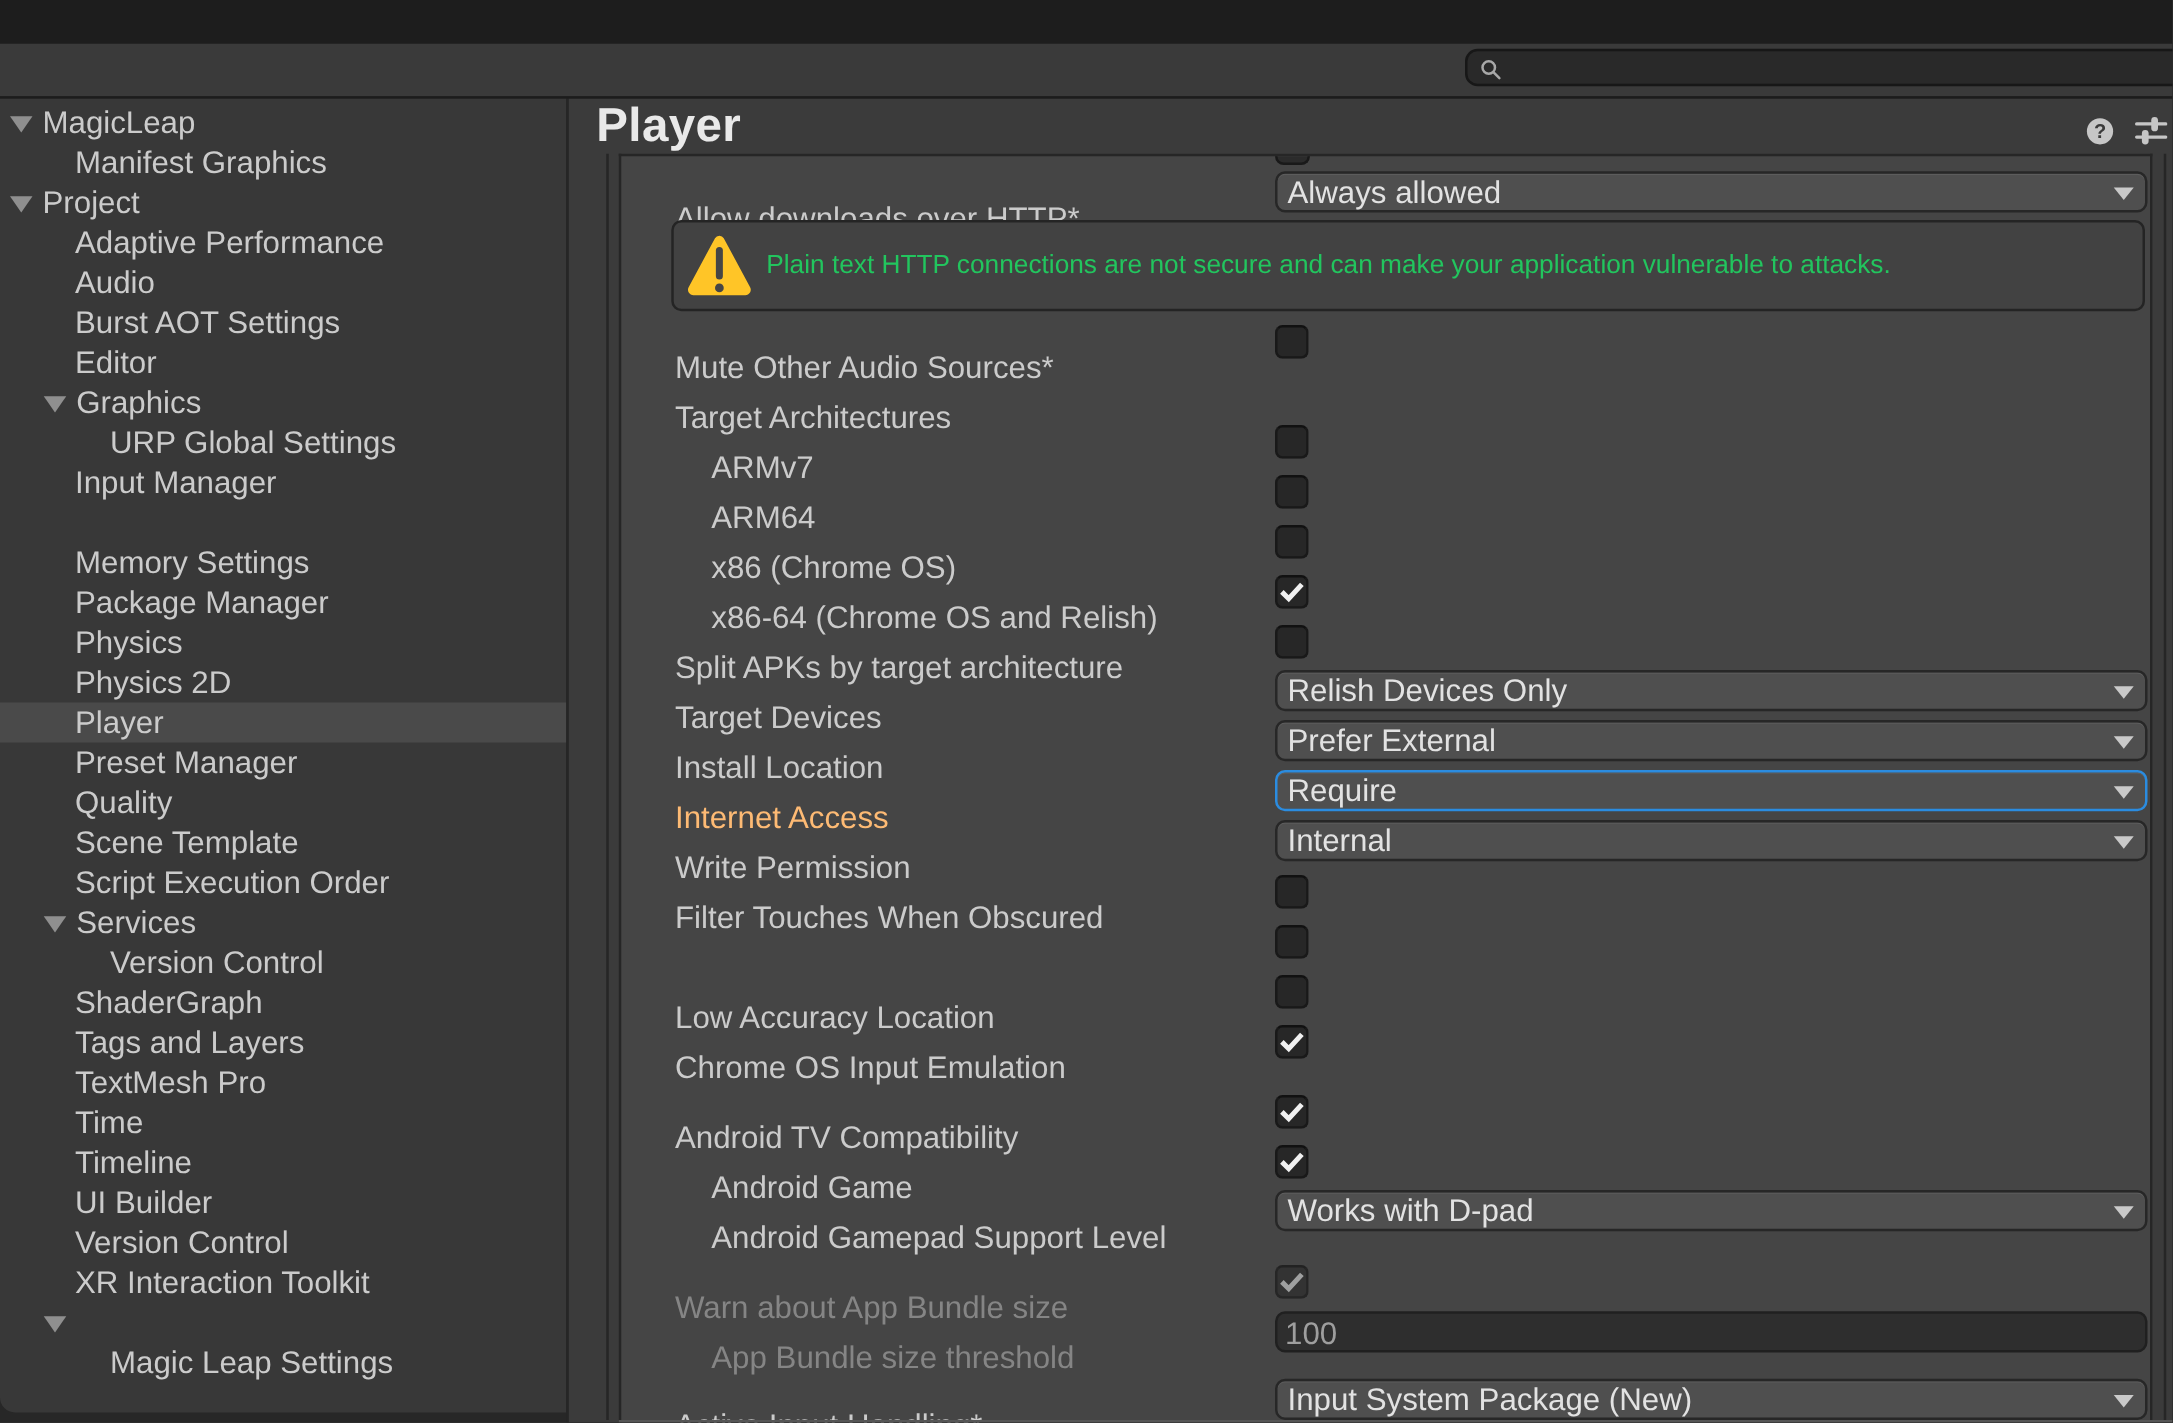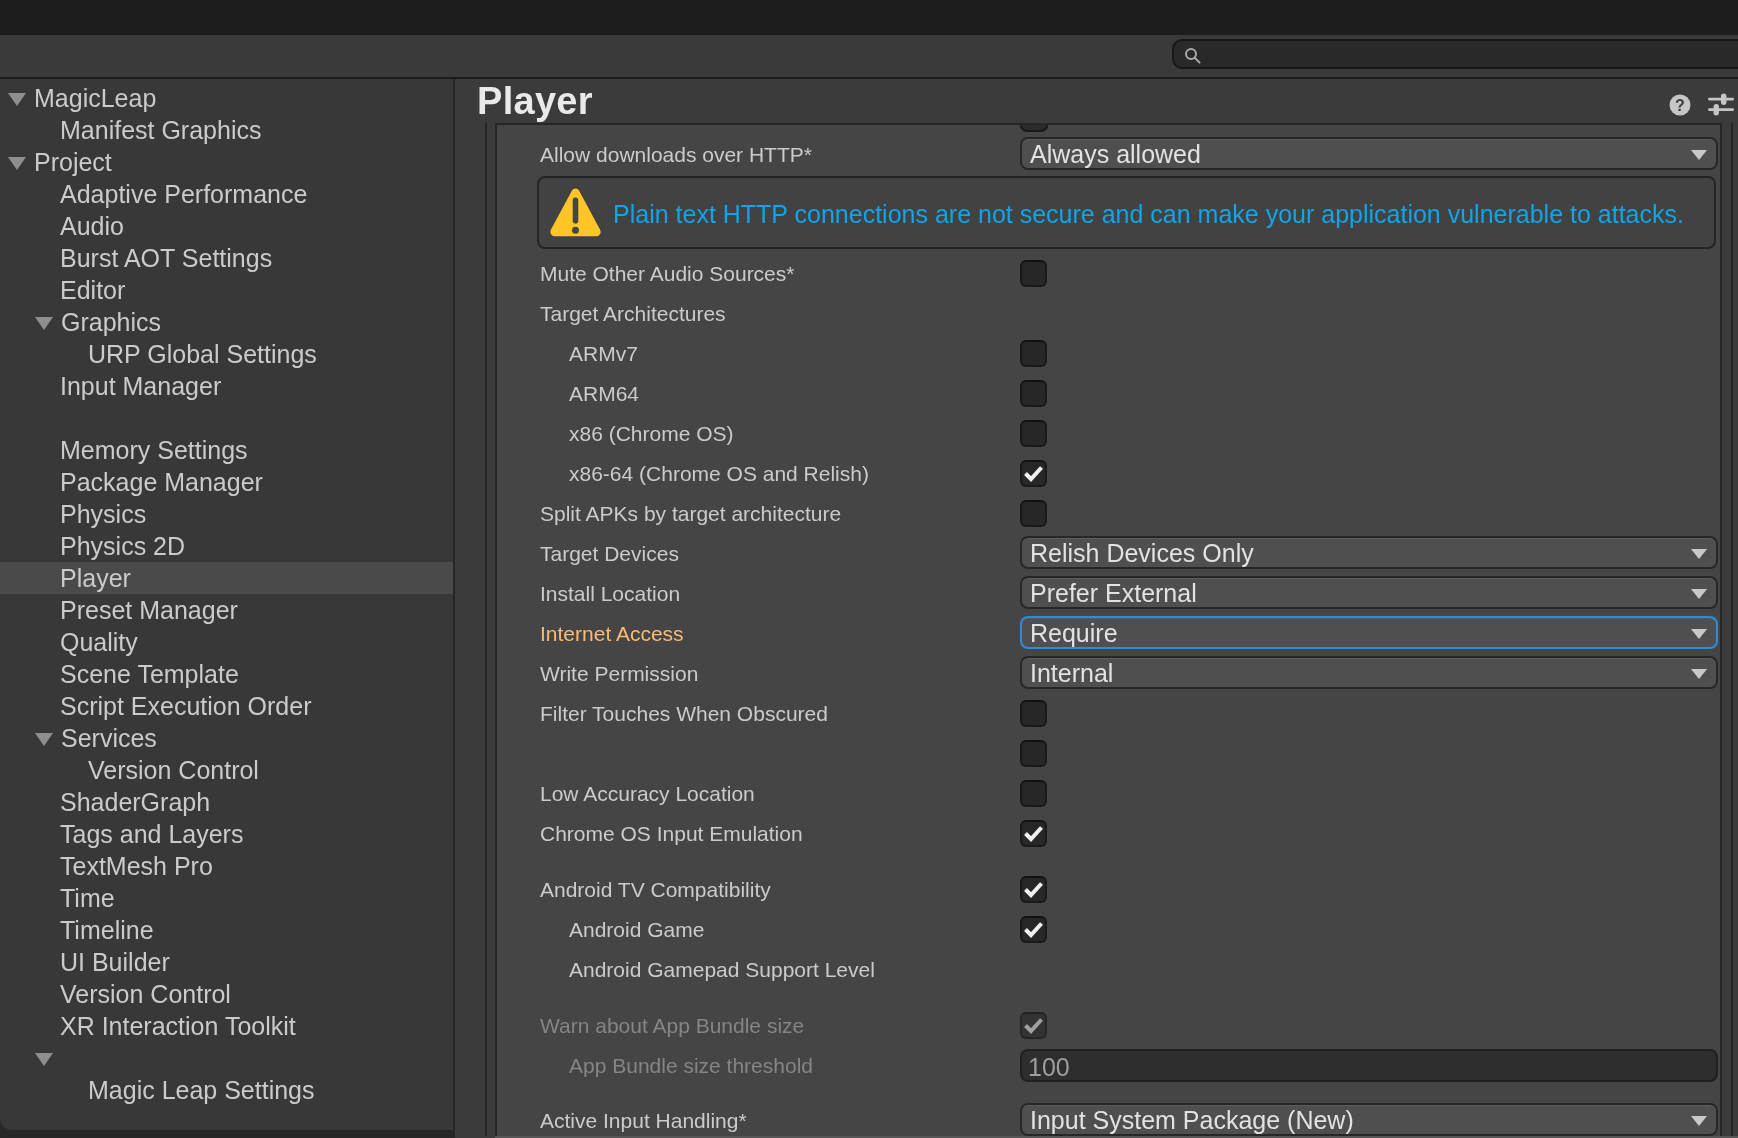--- a/index.html
+++ b/index.html
@@ -23,38 +23,38 @@
 .tri { position:absolute; width:0; height:0; border-left:9.5px solid transparent;
   border-right:9.5px solid transparent; border-top:13px solid #8f8f8f; }
 
 #content { left:455px; top:79px; width:1283px; height:1059px; background:#3b3b3b; }
 #hdr { position:absolute; left:22px; top:1px; font-size:38px; font-weight:bold; color:#e9e9e9; letter-spacing:0.3px; }
 #gutline { position:absolute; left:30px; top:44px; width:2px; height:1013px; background:#262626; }
 #box { position:absolute; left:40px; top:44px; width:1227px; height:1015px; overflow:hidden;
   background:#454545; border-left:2px solid #262626; border-right:2px solid #262626;
   border-top:2px solid #262626; }
 #rline { position:absolute; left:1276px; top:44px; width:2px; height:1015px; background:#262626; }
-.lbl { position:absolute; font-size:21px; color:#cbcbcb; white-space:nowrap; line-height:28px; }
+.lbl { position:absolute; font-size:25px; color:#cbcbcb; white-space:nowrap; line-height:28px;margin-top:20px; }
 .dim { color:#858585; }
 .blue { color:#fdba74; }
 .drop { position:absolute; left:523px; width:698px; height:33px; background:#4f4f4f;
   border:2px solid #272727; border-radius:8px; box-shadow: inset 0 1px 0 #5c5c5c; }
 .drop span { position:absolute; left:8px; top:2px; font-size:25px; line-height:26px; color:#e2e2e2; white-space:nowrap; }
 .drop i { position:absolute; right:9px; top:11px; width:0; height:0;
   border-left:8px solid transparent; border-right:8px solid transparent; border-top:10px solid #c9c9c9; }
 .focus { border:2px solid #2b8ce0; }
 .cb { position:absolute; left:523px; width:27px; height:27px; background:#272727;
   border:2px solid #191919; border-top-color:#111; border-radius:6px; }
 .cbdim { background:#333333; border-color:#262626; border-top-color:#222; }
 .field { position:absolute; left:523px; width:698px; height:33px; background:#2e2e2e;
   border:2px solid #202020; border-radius:8px; }
 .field span { position:absolute; left:6px; top:3px; font-size:25px; line-height:26px; color:#9e9e9e; }
 #warn { position:absolute; left:40px; top:51px; width:1179px; height:73px;
   background:#424242; border:2px solid #242424; border-radius:8px; }
-#warn p { position:absolute; left:74px; top:22px; font-size:25px; color:#0ea5e9; white-space:nowrap; }
+#warn p { position:absolute; left:74px; top:22px; font-size:21px; color:#22c55e; white-space:nowrap; }
 #stub { position:absolute; left:523px; top:-2px; width:28px; height:9px; background:#2b2b2b;
   border:2px solid #191919; border-top:none; border-radius:0 0 7px 7px; }
 </style></head><body>
 <div id="page">
 
 <div class="abs" id="topbar"></div>
 <div class="abs" id="toolbar">
 <div id="search">
 <svg style="position:absolute;left:9px;top:5px" width="20" height="20" viewBox="0 0 20 20">
 <circle cx="8" cy="8" r="5" fill="none" stroke="#a8a8a8" stroke-width="2"></circle>
@@ -194,20 +194,24 @@
             <path d="M3.5 11.5 L9 17 L19.5 5.5" fill="none" stroke="#f0f0f0" stroke-width="4"></path>
           </svg>
 </div>
 <div class="lbl" style="left:72px;top:791px">Android Game</div>
 <div class="cb" style="top:791px">
 <svg width="23" height="23" viewBox="0 0 23 23">
             <path d="M3.5 11.5 L9 17 L19.5 5.5" fill="none" stroke="#f0f0f0" stroke-width="4"></path>
           </svg>
 </div>
 <div class="lbl" style="left:72px;top:831px">Android Gamepad Support Level</div>
+<div class="drop" style="top:827px">
+          <span>Works with D-pad</span>
+          <i></i>
+        </div>
 <div class="lbl dim" style="left:43px;top:887px">Warn about App Bundle size</div>
 <div class="cb cbdim" style="top:887px">
 <svg width="23" height="23" viewBox="0 0 23 23">
             <path d="M3.5 11.5 L9 17 L19.5 5.5" fill="none" stroke="#9fa0a0" stroke-width="4"></path>
           </svg>
 </div>
 <div class="lbl dim" style="left:72px;top:927px">App Bundle size threshold</div>
 <div class="field" style="top:924px">
           <span>100</span>
         </div>

